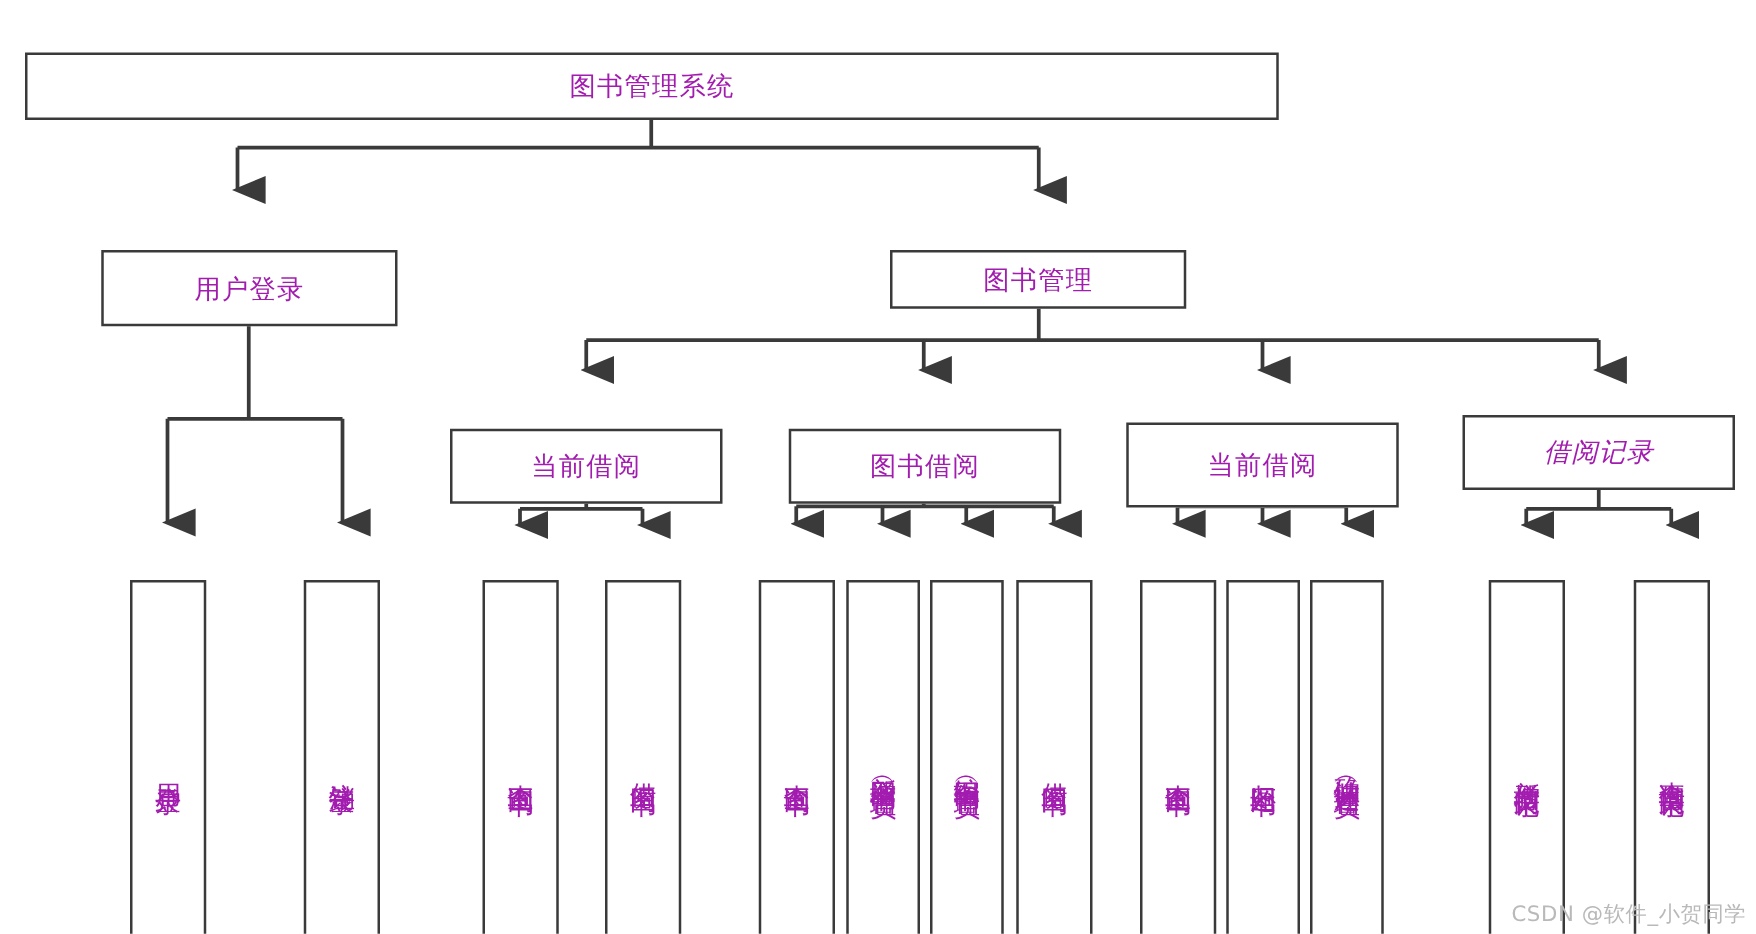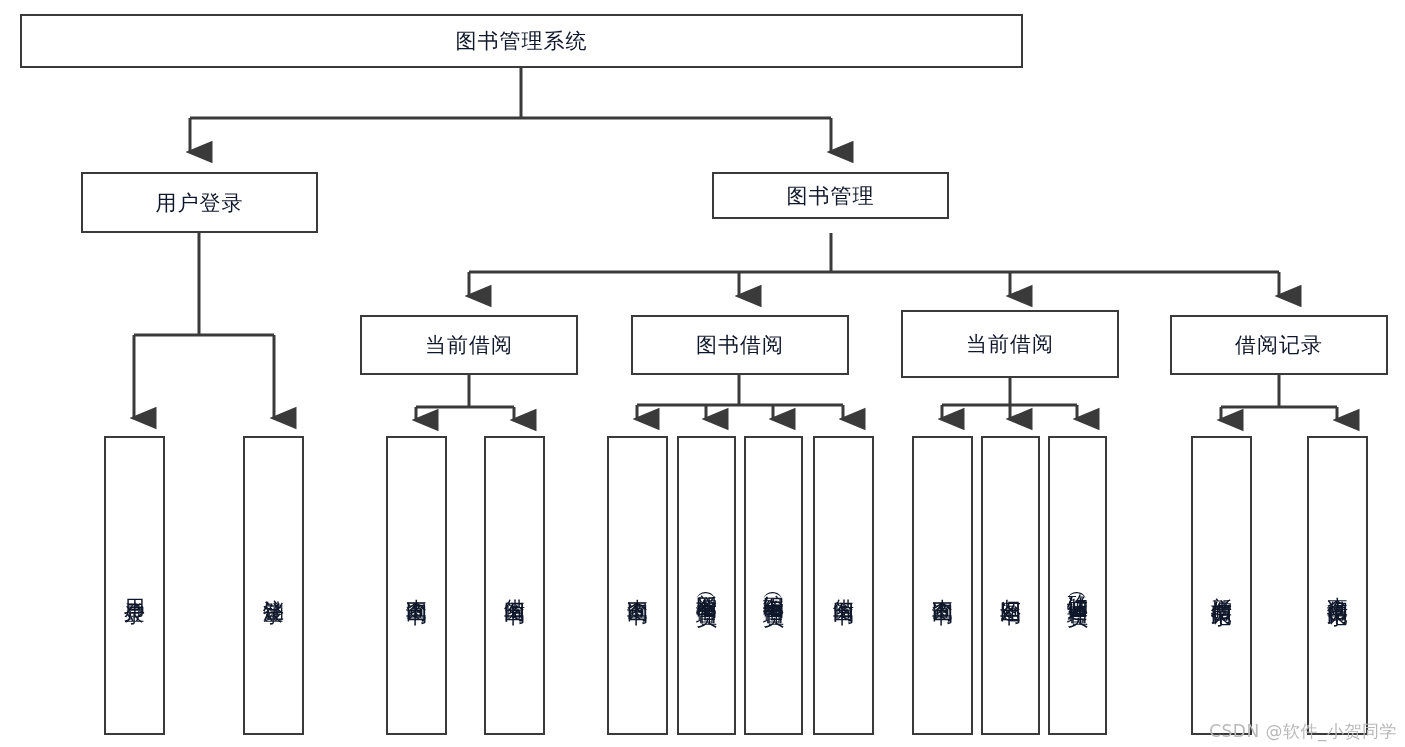--- a/index.html
+++ b/index.html
@@ -29,21 +29,22 @@
     pointer-events: none;
   }
   .node {
     position: absolute;
     box-sizing: border-box;
     background: #ffffff;
     border: 2.5px solid #3a3a3a;
     display: flex;
     align-items: center;
     justify-content: center;
-    color: #0f172a;
+    color: #a21caf;
+    margin-top: 28px;
   }
   .node.horizontal {
     font-size: 21px;
     letter-spacing: 1px;
   }
   .node.vertical {
     writing-mode: vertical-rl;
     text-orientation: upright;
     font-size: 21px;
     letter-spacing: 2px;
@@ -138,21 +139,21 @@
 
   <div class="node horizontal" style="left:360px; top:315px; width:218px; height:60px;">
     <span class="label">当前借阅</span>
   </div>
   <div class="node horizontal" style="left:631px; top:315px; width:218px; height:60px;">
     <span class="label">图书借阅</span>
   </div>
   <div class="node horizontal" style="left:901px; top:310px; width:218px; height:68px;">
     <span class="label">当前借阅</span>
   </div>
-  <div class="node horizontal" style="left:1170px; top:315px; width:218px; height:60px;">
+  <div class="node horizontal" style="left:1170px; top:304px; width:218px; height:60px;font-style:italic;">
     <span class="label">借阅记录</span>
   </div>
 
   <div class="node vertical" style="left:104px; top:436px; width:61px; height:299px;">
     <span class="label">用户登录</span>
   </div>
   <div class="node vertical" style="left:243px; top:436px; width:61px; height:299px;">
     <span class="label">注销登录</span>
   </div>
 

